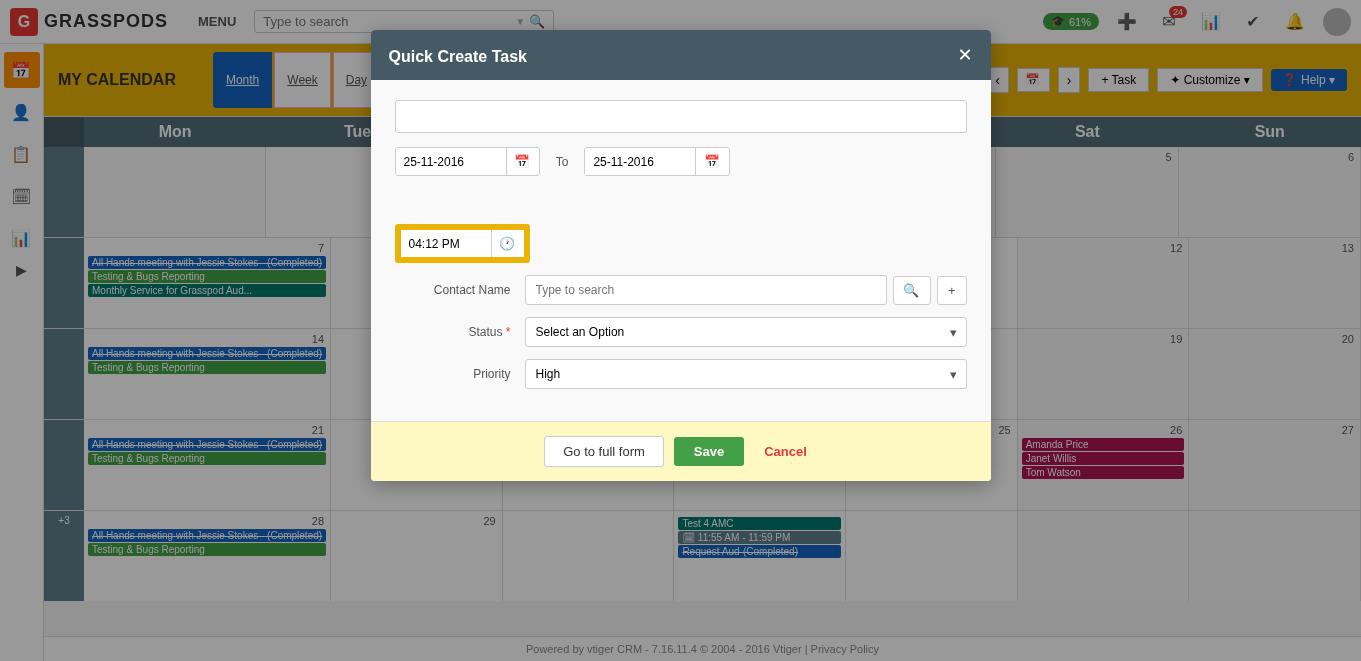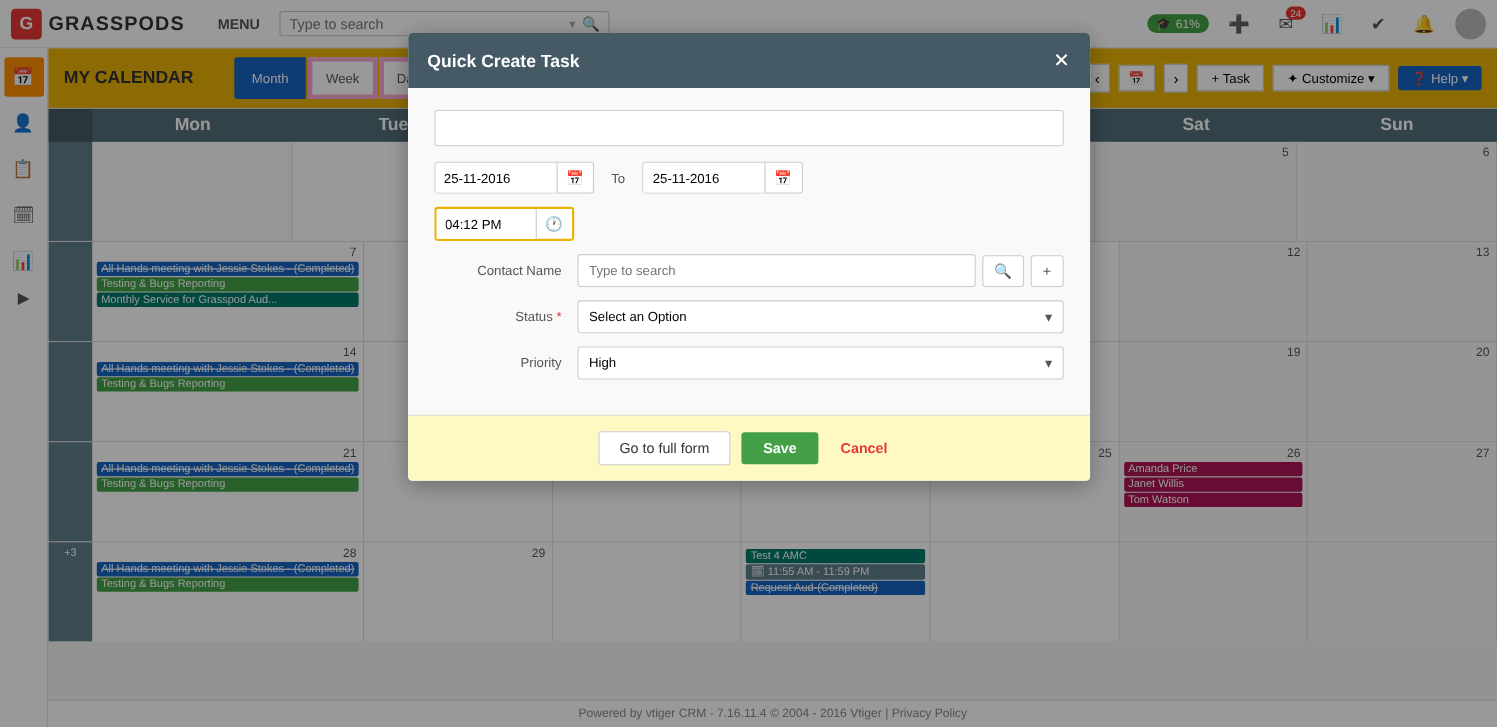--- a/index.html
+++ b/index.html
@@ -27,21 +27,21 @@
     .sidebar-item { width: 36px; height: 36px; display: flex; align-items: center; justify-content: center; cursor: pointer; border-radius: 3px; color: #555; font-size: 16px; }
     .sidebar-item-orange { background: #ff8f00; color: #fff; border-radius: 3px; width: 36px; height: 36px; display: flex; align-items: center; justify-content: center; font-size: 16px; }
 
     
     .main { flex: 1; display: flex; flex-direction: column; background: #f5f5f5; position: relative; }
 
     
     .cal-header { display: flex; align-items: center; background: #eab308; padding: 8px 14px; border-bottom: 1px solid #ddd; gap: 27px; }
     .cal-title { font-size: 16px; font-weight: bold; color: #333; margin-right: 10px; }
     .view-tabs { display: flex; gap: 2px; }
-    .view-tab { padding: 8px 12px; border: 4px solid #f9a8d4; background: #fff; cursor: pointer; font-size: 12px; color: #555; }
+    .view-tab { padding: 20px 12px; border: 1px solid #f9a8d4; background: #fff; cursor: pointer; font-size: 12px; color: #555; text-decoration: underline; }
     .view-tab.active { background: #1565c0; color: #fff; border-color: #1565c0; }
     .view-tab:first-child { border-radius: 3px 0 0 3px; }
     .view-tab:last-child { border-radius: 0 3px 3px 0; }
     .cal-right { margin-left: auto; display: flex; align-items: center; gap: 8px; }
     .today-btn { padding: 4px 12px; border: 1px solid #ccc; background: #fff; cursor: pointer; font-size: 12px; border-radius: 3px; }
     .nav-arrow { padding: 4px 8px; border: 1px solid #ccc; background: #fff; cursor: pointer; font-size: 14px; }
     .cal-date-nav { border: 1px solid #ccc; padding: 4px 8px; background: #fff; font-size: 12px; }
     .create-task-btn { padding: 4px 12px; border: 1px solid #ccc; background: #fff; cursor: pointer; font-size: 12px; }
     .customize-btn { padding: 4px 12px; border: 1px solid #ccc; background: #fff; cursor: pointer; font-size: 12px; }
     .help-btn { padding: 4px 12px; background: #1565c0; color: #fff; border: none; cursor: pointer; font-size: 12px; border-radius: 3px; display: flex; align-items: center; gap: 4px; }
@@ -76,21 +76,21 @@
     .modal-header { background: #455a64; color: #fff; padding: 14px 18px; display: flex; align-items: flex-end; justify-content: space-between; }
     .modal-title { font-size: 16px; font-weight: bold; }
     .modal-close { background: none; border: none; color: #fff; font-size: 18px; cursor: pointer; }
     .modal-body { padding: 20px 24px; background: #f9f9f9; }
     .task-name-input { width: 100%; padding: 8px 10px; border: 1px solid #ccc; border-radius: 3px; font-size: 13px; outline: none; margin-bottom: 14px; }
     .date-row { display: flex; align-items: center; gap: 10px; margin-bottom: 12px; }
     .date-field { display: flex; align-items: center; border: 1px solid #ccc; border-radius: 3px; background: #fff; }
     .date-field input { border: none; outline: none; padding: 6px 8px; font-size: 12px; width: 110px; }
     .date-field .cal-btn { padding: 6px 8px; border-left: 1px solid #ccc; cursor: pointer; color: #555; font-size: 13px; }
     .to-label { font-size: 12px; color: #555; padding: 0 6px; }
-    .time-field { display: flex; align-items: center; border: 2px solid #eab308; border-radius: 3px; background: #fff; }
+    .time-field { display: flex; align-items: center; border: 6px solid #eab308; border-radius: 3px; background: #fff; margin-top: 36px; }
     .time-field input { border: none; outline: none; padding: 6px 8px; font-size: 12px; width: 90px; }
     .time-field .clk-btn { padding: 6px 8px; border-left: 1px solid #ccc; cursor: pointer; color: #555; font-size: 13px; }
     .form-row { display: flex; align-items: center; margin-bottom: 12px; }
     .form-label { width: 130px; text-align: right; padding-right: 14px; font-size: 12px; color: #555; }
     .form-label .req { color: #e53935; }
     .form-control { flex: 1; }
     .select-field { width: 100%; padding: 7px 10px; border: 1px solid #ccc; border-radius: 3px; font-size: 12px; background: #fff; outline: none; appearance: none; -webkit-appearance: none; cursor: pointer; }
     .select-wrapper { position: relative; }
     .select-wrapper::after { content: '▾'; position: absolute; right: 10px; top: 50%; transform: translateY(-50%); color: #555; pointer-events: none; }
     .contact-row { display: flex; align-items: center; gap: 6px; }

